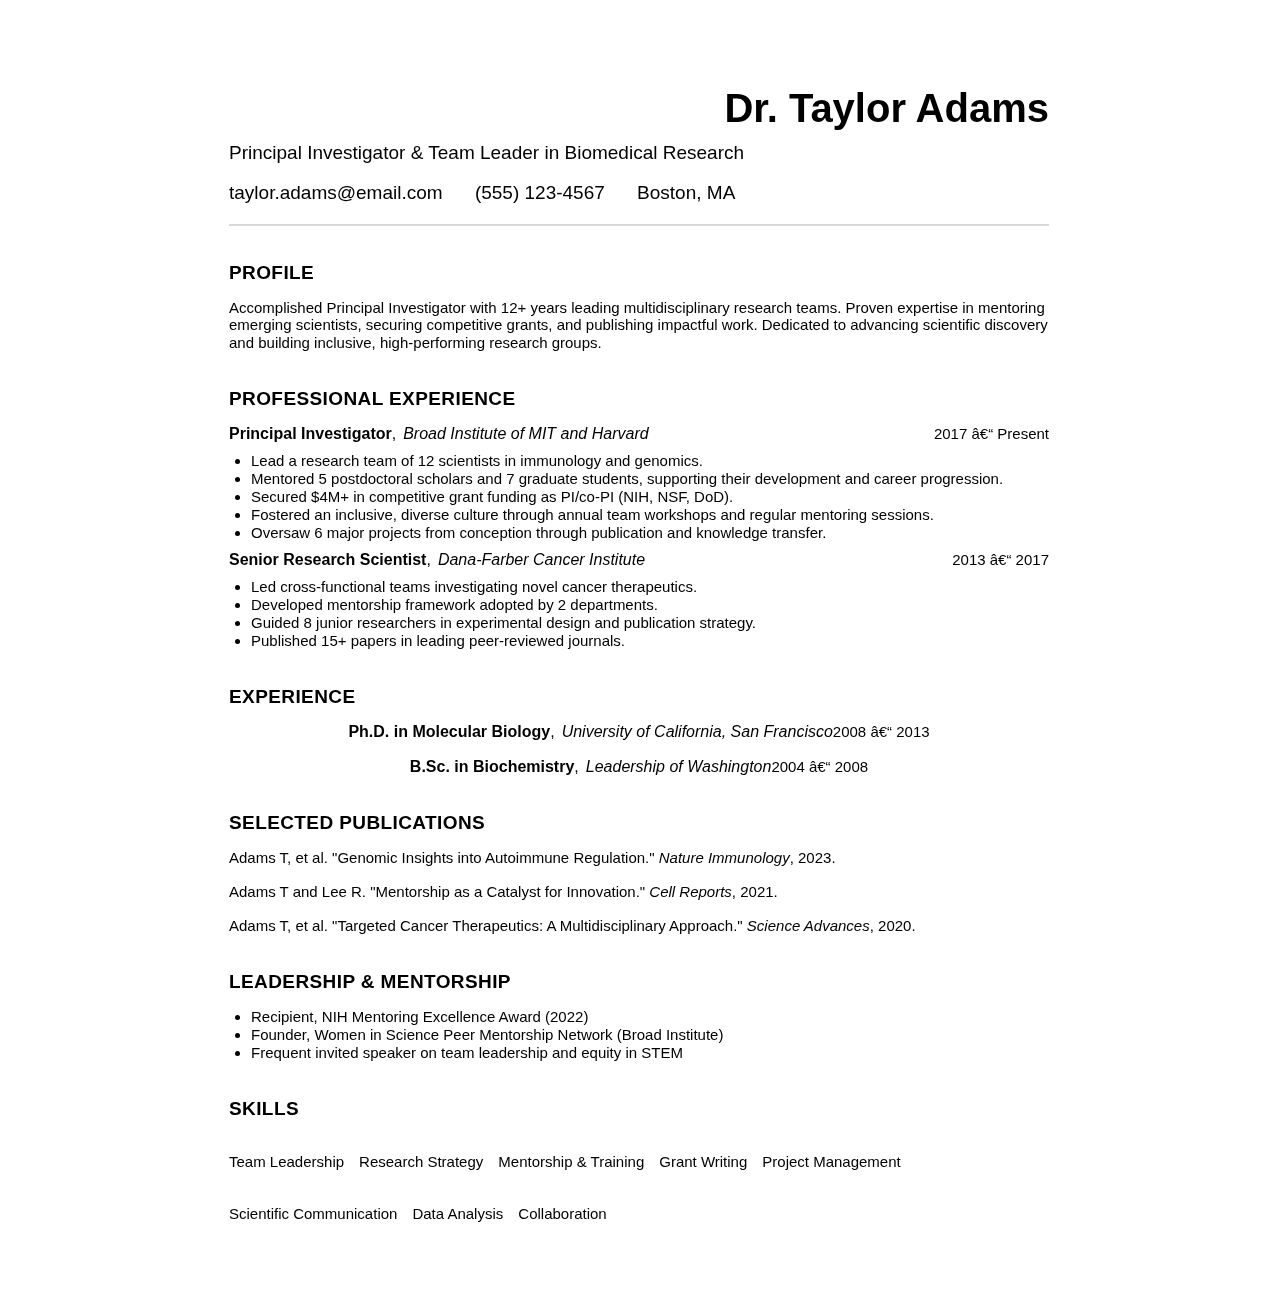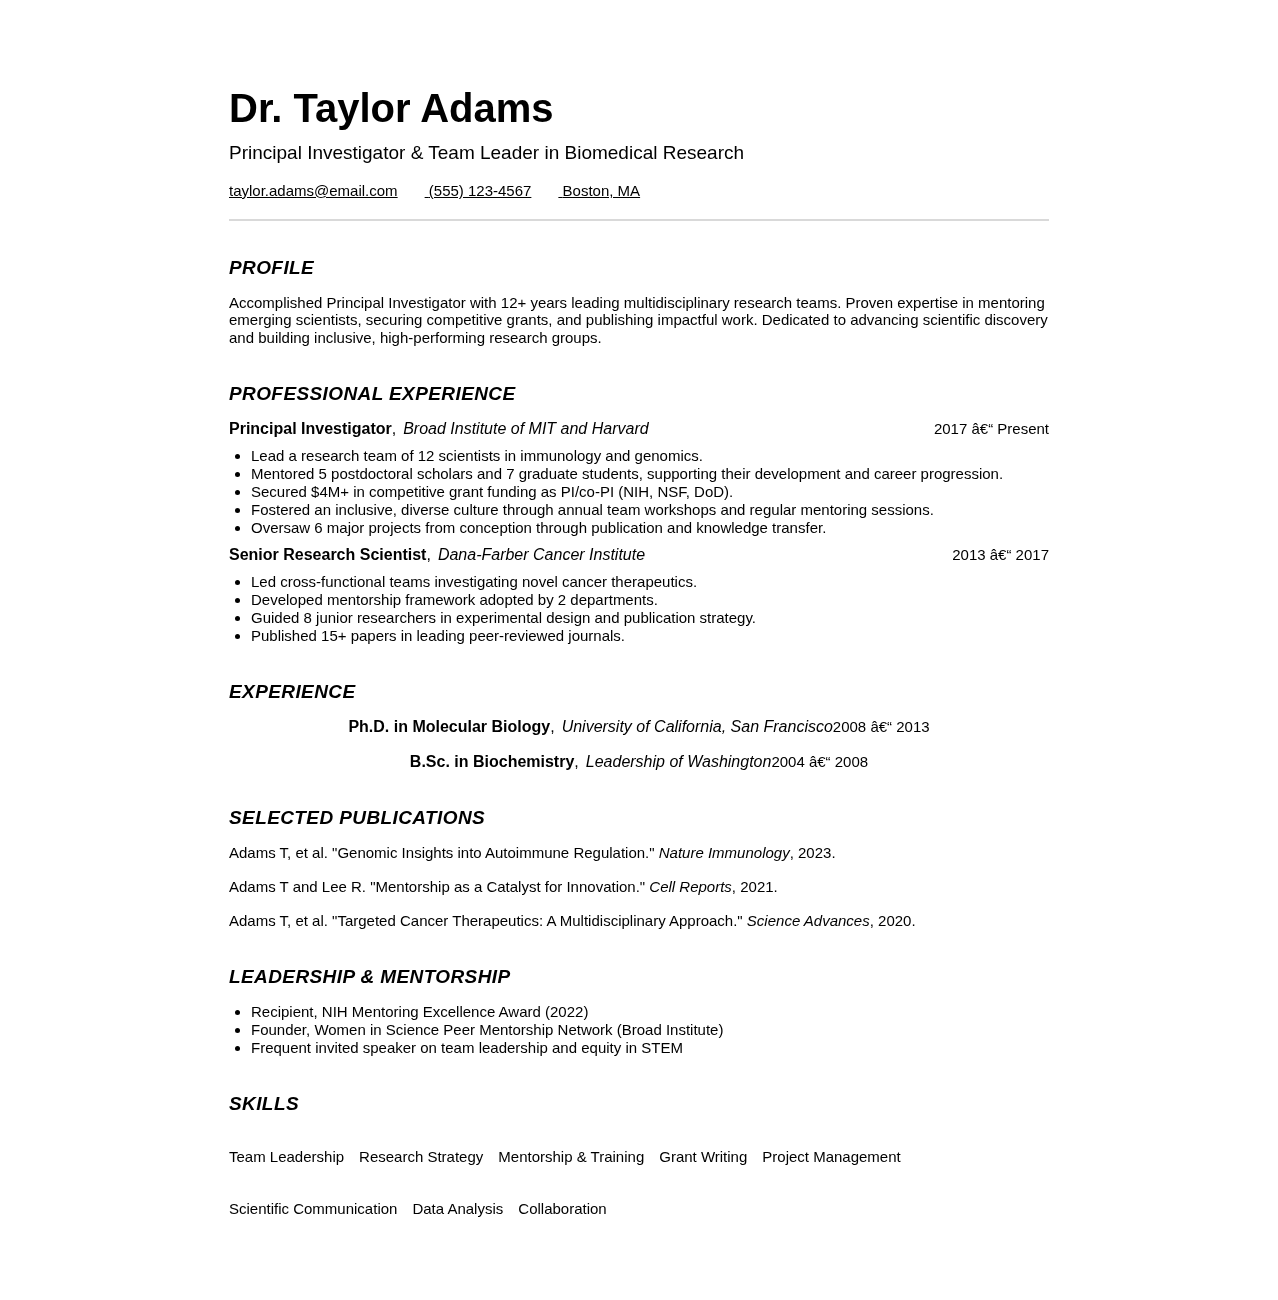--- a/index.html
+++ b/index.html
@@ -20,46 +20,45 @@
     margin: 0 auto;
     padding-top: 86px;
   }
 
   
   h1.name {
     font-size: 40px;
     line-height: 1.1;
     font-weight: 700;
     margin: 0 0 12px 0;
+    text-align: right;
   }
   .subtitle {
     font-size: 19px;
     line-height: 1.2;
     margin: 0 0 17px 0;
   }
   .contact {
-    font-size: 15px;
-    line-height: 1.2;
-    text-decoration: underline;
+    font-size: 19px;
+    line-height: 1.2;
   }
   .contact span { margin-right: 27px; }
   .contact span:last-child { margin-right: 0; }
   hr.divider {
     border: none;
     border-top: 2px solid #d9d9d9;
     margin: 19px 0 0 0;
   }
 
   
   h2.section-heading {
     font-size: 19px;
     font-weight: 700;
     letter-spacing: 0.4px;
     margin: 36px 0 15px 0;
-    font-style: italic;
   }
   p.profile-text {
     font-size: 15px;
     line-height: 1.18;
     margin: 0;
   }
 
   
   .job + .job { margin-top: 9px; }
   .job-header {

